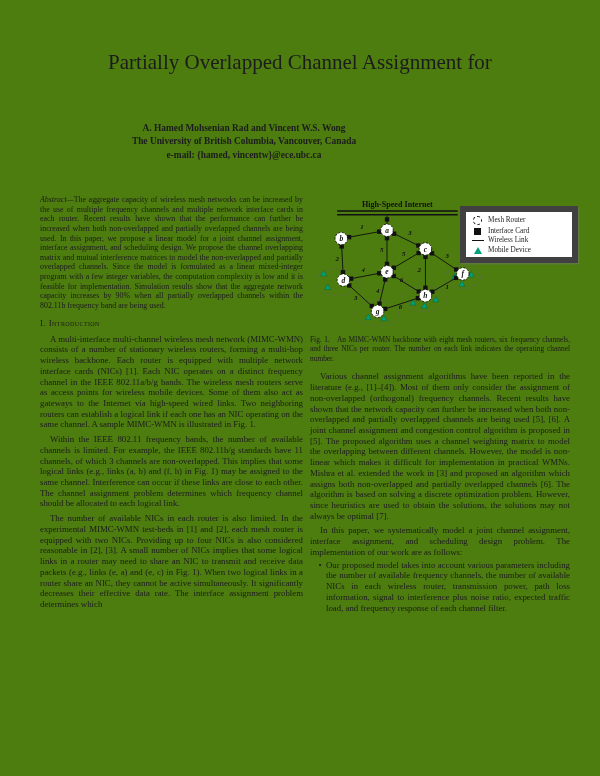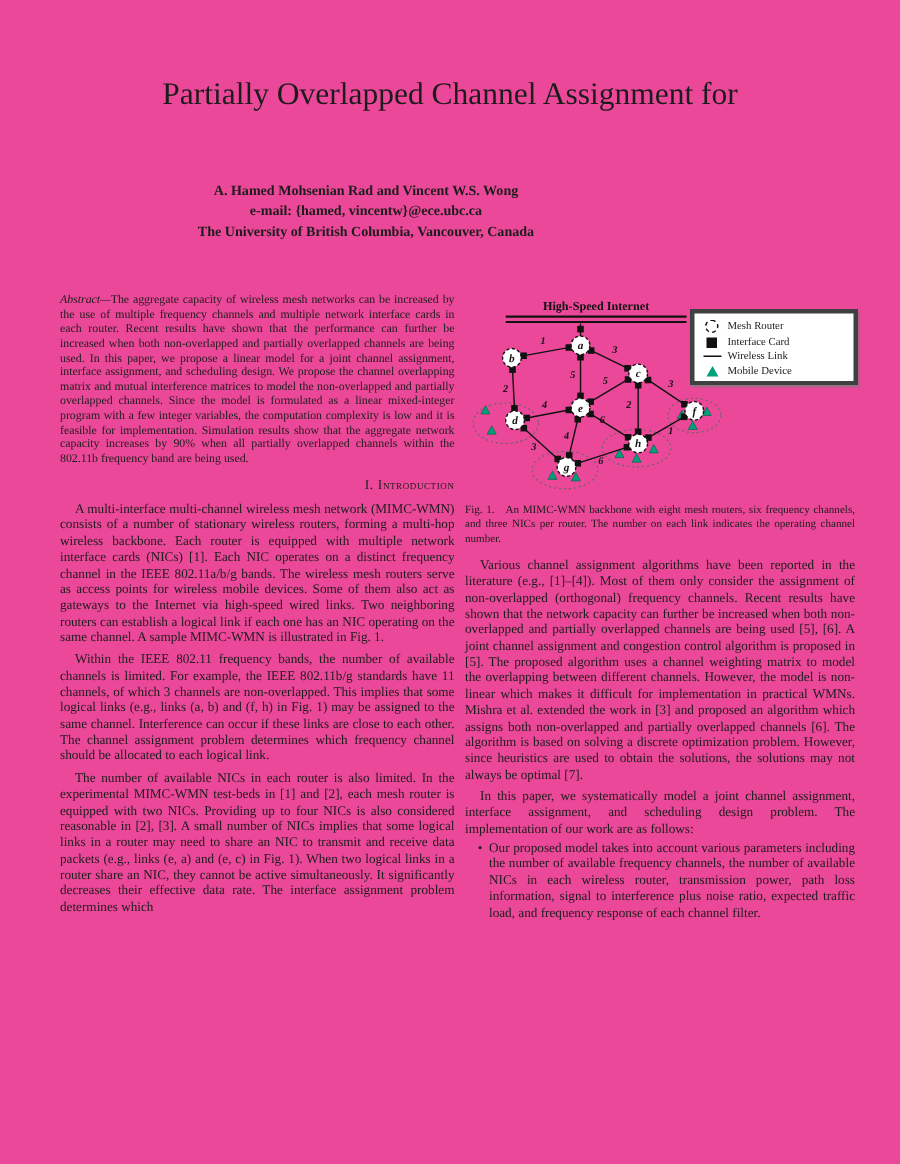--- a/index.html
+++ b/index.html
@@ -1,36 +1,36 @@
 <!DOCTYPE html>
 <html><head>
 <meta charset="utf-8">
 <style>
   html,body{margin:0;padding:0;background:#ffffff;}
   .page{
-    position:relative;width:600px;height:776px;background:#ec4899;
+    position:relative;width:600px;height:776px;background:#4d7c0f;
     font-family:"Liberation Serif","DejaVu Serif",serif;color:#1c1c1c;
     overflow:hidden;
   }
   .title-block{position:absolute;top:48px;left:0;width:600px;text-align:center;}
   .paper-title{font-size:21px;line-height:1.42;font-weight:400;margin:0;}
   .author-block{position:absolute;top:122px;left:0;width:488px;text-align:center;font-size:9.4px;line-height:1.42;font-weight:bold;}
   .columns{position:absolute;top:195px;left:40px;width:530px;display:flex;gap:7px;}
   .col-left{width:263px;}
   .col-right{width:260px;}
   .abstract{font-size:7.9px;font-weight:normal;line-height:1.22;text-align:justify;margin:0 0 7px 0;}
   .abstract .lead{font-style:italic;}
   .abstract-body{text-indent:8px;display:inline;}
-  .sec-heading{font-size:9px;text-align:right;font-variant:small-caps;letter-spacing:.4px;margin:0 0 6px 0;font-weight:400;}
+  .sec-heading{font-size:9px;text-align:left;font-variant:small-caps;letter-spacing:.4px;margin:0 0 6px 0;font-weight:400;}
   .body-par{font-size:8.8px;line-height:1.22;text-align:justify;text-indent:10px;margin:4px 0 1px 0;}
   .figure-wrap{position:relative;width:260px;height:133px;margin:2px 0 0 0;}
   .figure-wrap svg{position:absolute;left:0;top:0;}
   .legend-box{
     position:absolute;left:150px;top:9px;width:97px;background:#fff;
-    border:3px solid #404040;box-shadow:1.5px 1.5px 0 rgba(120,120,120,.45);
+    border:6px solid #404040;box-shadow:1.5px 1.5px 0 rgba(120,120,120,.45);
     padding:4px 4px 3px 5px;display:flex;flex-direction:column;gap:2.5px;
   }
   .legend-row{display:flex;align-items:center;gap:4px;font-size:7.2px;line-height:1;}
   .legend-icon{width:13px;display:flex;justify-content:center;align-items:center;flex:0 0 13px;}
   .icon-router{width:7px;height:7px;border:1px dashed #111;border-radius:50%;}
   .icon-nic{width:7px;height:7px;background:#111;}
   .icon-link{width:12px;border-top:1.6px solid #111;}
   .icon-device{width:0;height:0;border-left:4px solid transparent;border-right:4px solid transparent;border-bottom:7px solid #00a07a;}
   .fig-caption{font-size:7.4px;line-height:1.28;text-align:justify;margin:5px 0 8px 0;}
   .bullet-item{display:flex;font-size:8.8px;line-height:1.22;margin:2px 0 0 4px;}
@@ -43,22 +43,22 @@
 <div class="page">
 
   <div class="title-block">
     <div class="paper-title">
       <div>Partially Overlapped Channel Assignment for</div>
     </div>
   </div>
 
   <div class="author-block">
     <div>A. Hamed Mohsenian Rad and Vincent W.S. Wong</div>
+    <div>The University of British Columbia, Vancouver, Canada</div>
     <div>e-mail: {hamed, vincentw}@ece.ubc.ca</div>
-    <div>The University of British Columbia, Vancouver, Canada</div>
   </div>
 
   <div class="columns">
 
     <div class="col-left">
       <p class="abstract"><span class="abstract-body"><span class="lead">Abstract—</span><span>The aggregate capacity of wireless mesh networks can be increased by the use of multiple frequency channels and multiple network interface cards in each router. Recent results have shown that the performance can further be increased when both non-overlapped and partially overlapped channels are being used. In this paper, we propose a linear model for a joint channel assignment, interface assignment, and scheduling design. We propose the channel overlapping matrix and mutual interference matrices to model the non-overlapped and partially overlapped channels. Since the model is formulated as a linear mixed-integer program with a few integer variables, the computation complexity is low and it is feasible for implementation. Simulation results show that the aggregate network capacity increases by 90% when all partially overlapped channels within the 802.11b frequency band are being used.</span></span></p>
 
       <h2 class="sec-heading">I. Introduction</h2>
 
       <p class="body-par">A multi-interface multi-channel wireless mesh network (MIMC-WMN) consists of a number of stationary wireless routers, forming a multi-hop wireless backbone. Each router is equipped with multiple network interface cards (NICs) [1]. Each NIC operates on a distinct frequency channel in the IEEE 802.11a/b/g bands. The wireless mesh routers serve as access points for wireless mobile devices. Some of them also act as gateways to the Internet via high-speed wired links. Two neighboring routers can establish a logical link if each one has an NIC operating on the same channel. A sample MIMC-WMN is illustrated in Fig. 1.</p>

